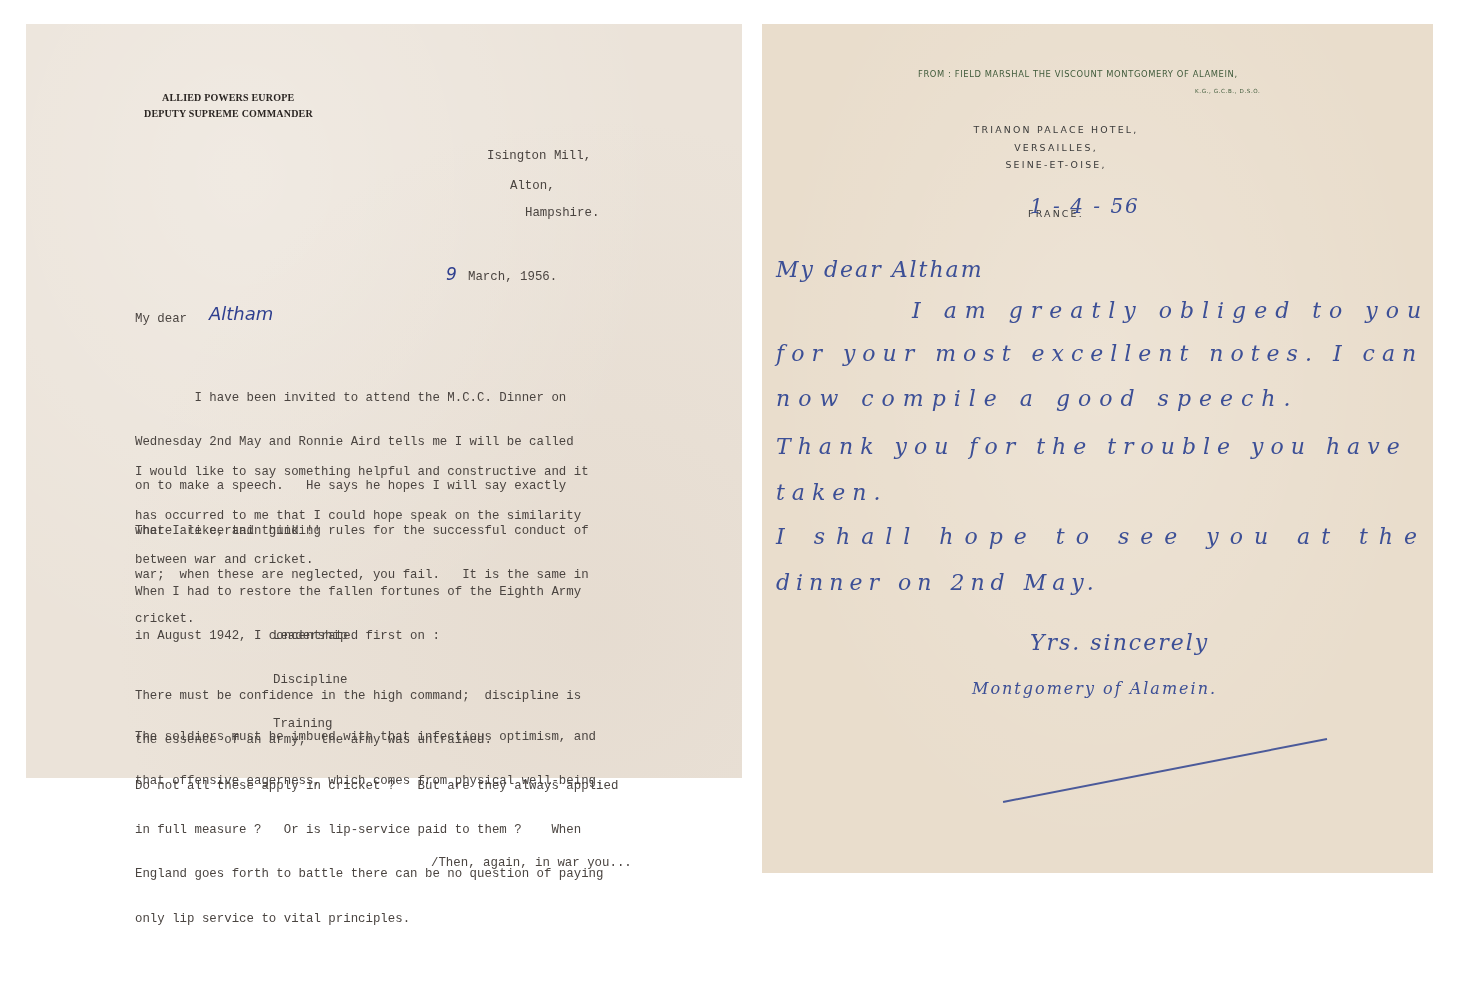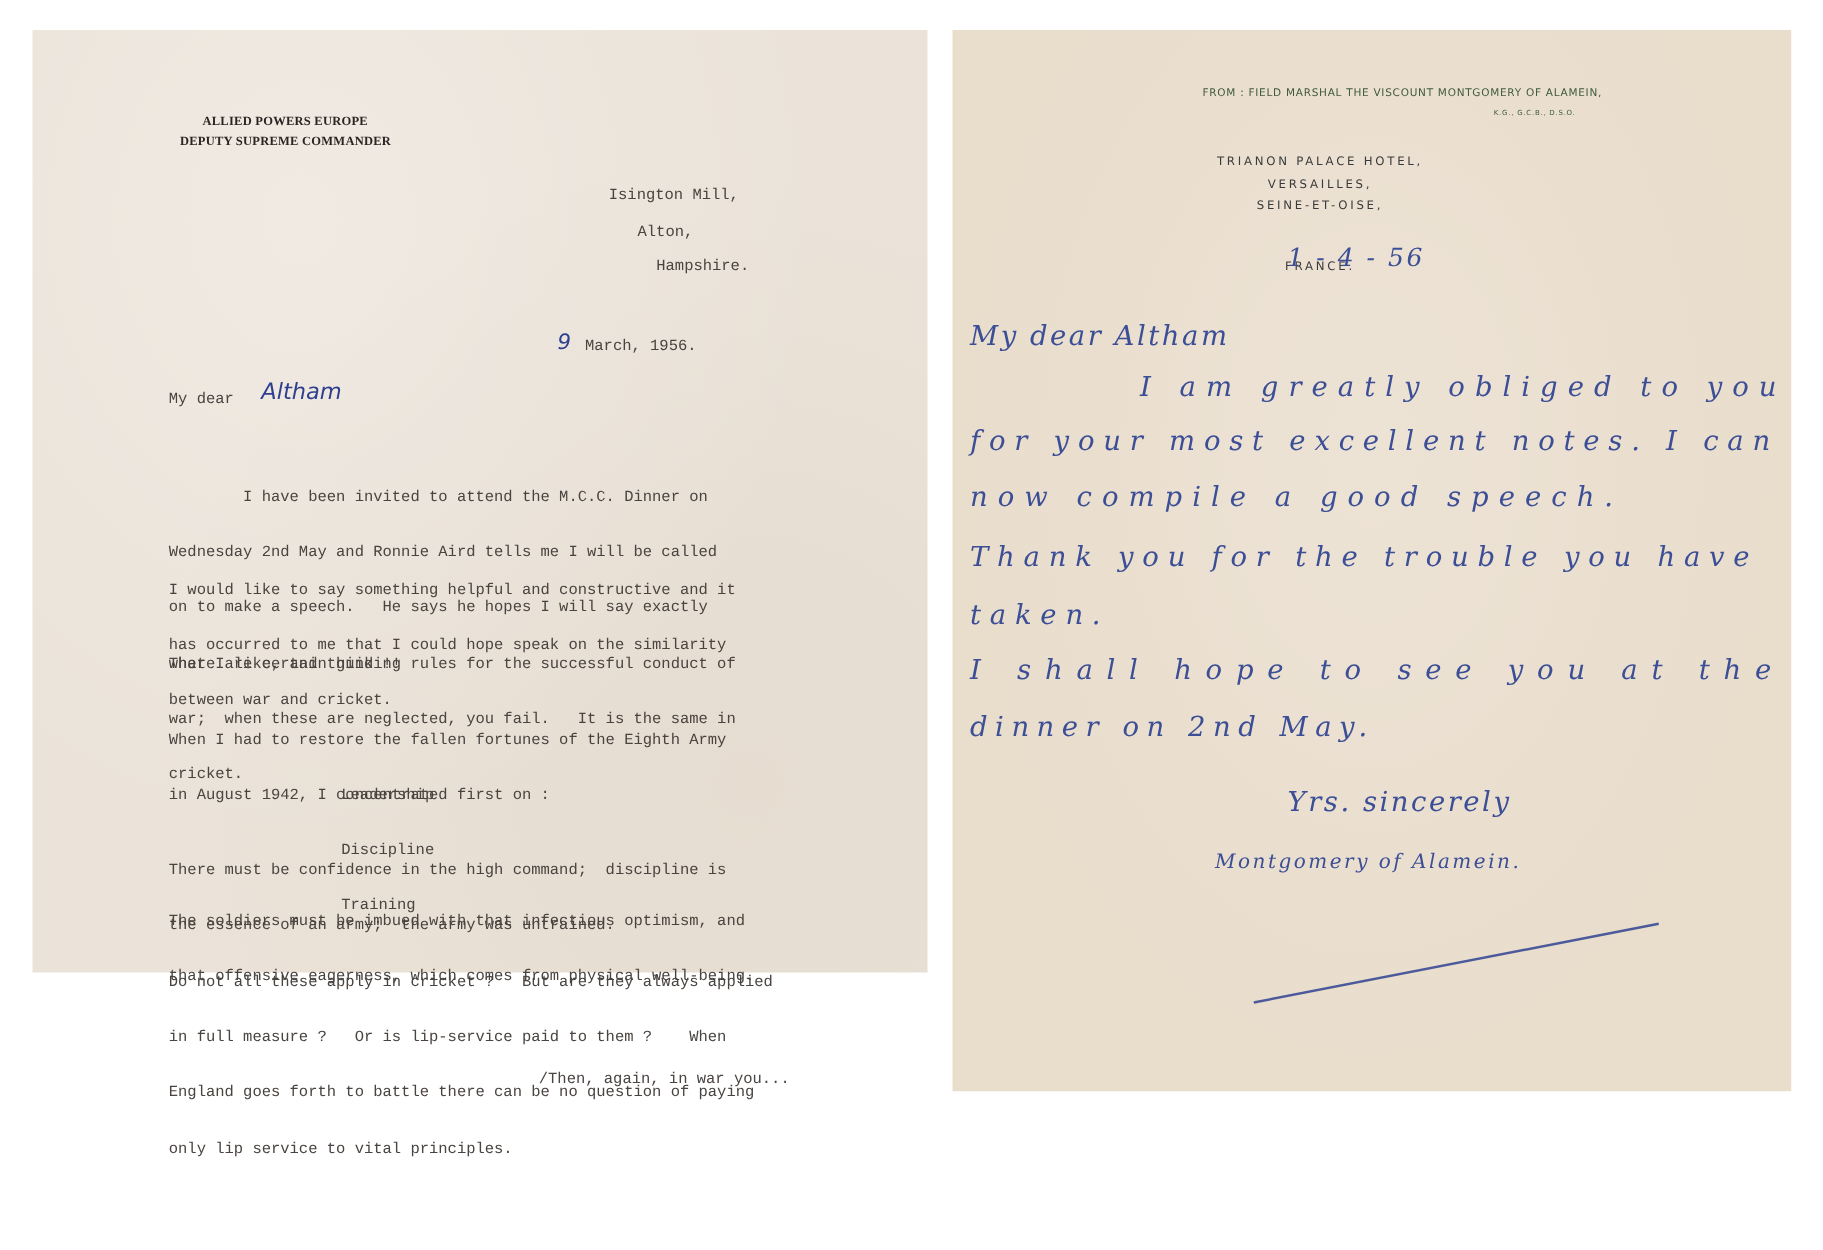--- a/index.html
+++ b/index.html
@@ -89,21 +89,21 @@
     <div>Do not all these apply in cricket ?   But are they always applied</div>
     <div>in full measure ?   Or is lip-service paid to them ?    When</div>
     <div>England goes forth to battle there can be no question of paying</div>
     <div>only lip service to vital principles.</div>
   </div>
 
   <div class="abs typed" style="left:405px; top:832px;">/Then, again, in war you...</div>
 </div>
 
 <div id="right-page" class="page">
-  <div class="abs letterhead-r" style="left:156px; top:45px;margin-left:44px;">FROM : FIELD MARSHAL THE VISCOUNT MONTGOMERY OF ALAMEIN,</div>
+  <div class="abs letterhead-r" style="left:156px; top:45px;">FROM : FIELD MARSHAL THE VISCOUNT MONTGOMERY OF ALAMEIN,</div>
   <div class="abs letterhead-r small" style="left:433px; top:64px;">K.G., G.C.B., D.S.O.</div>
 
   <div class="abs addr-r" style="left:194px; top:100px;">TRIANON PALACE HOTEL,</div>
   <div class="abs addr-r" style="left:194px; top:118px;">VERSAILLES,</div>
   <div class="abs addr-r" style="left:194px; top:135px;">SEINE-ET-OISE,</div>
   <div class="abs addr-r" style="left:194px; top:152px;margin-top:32px;">FRANCE.</div>
 
   <div class="abs hand" style="left:268px; top:170px; font-size:20px; letter-spacing:2px;">1 - 4 - 56</div>
 
   <div class="abs hand" style="left:14px; top:233px; letter-spacing:2px;">My dear Altham</div>

